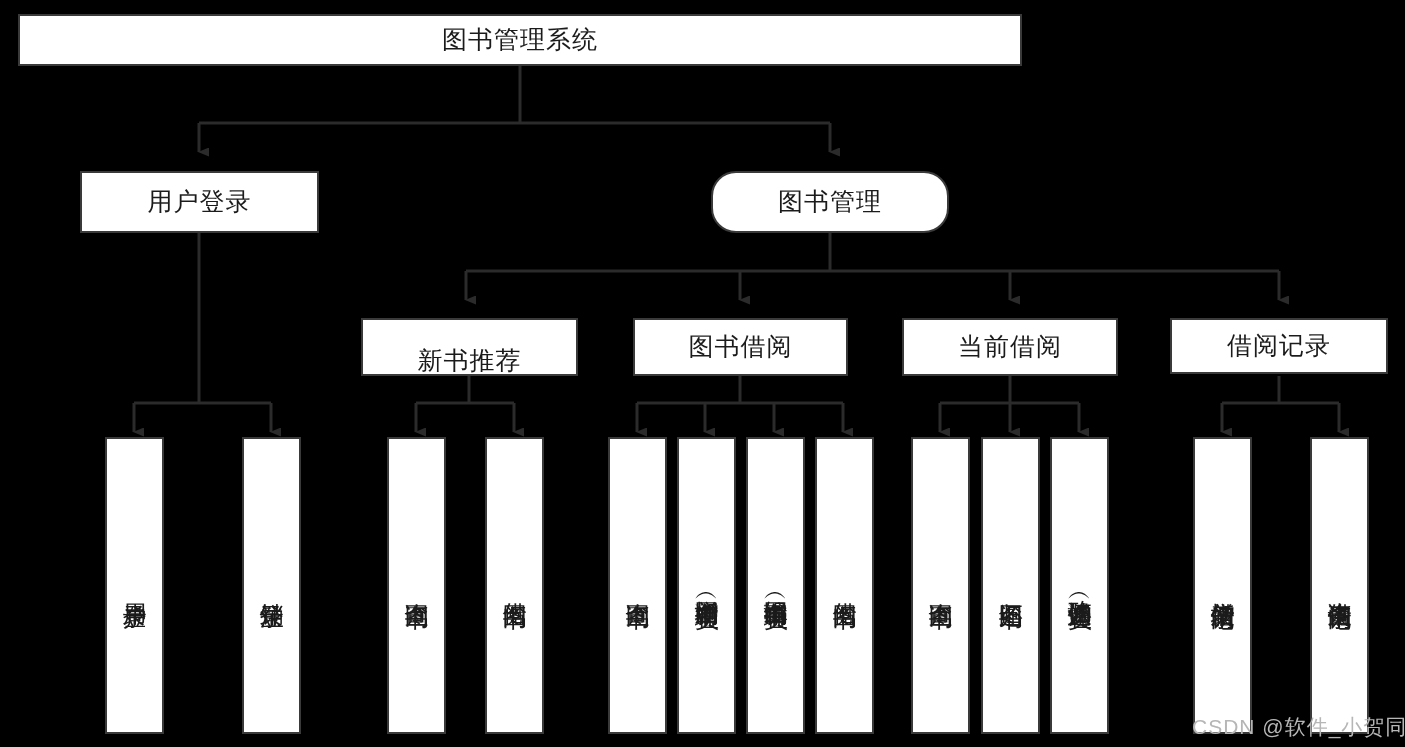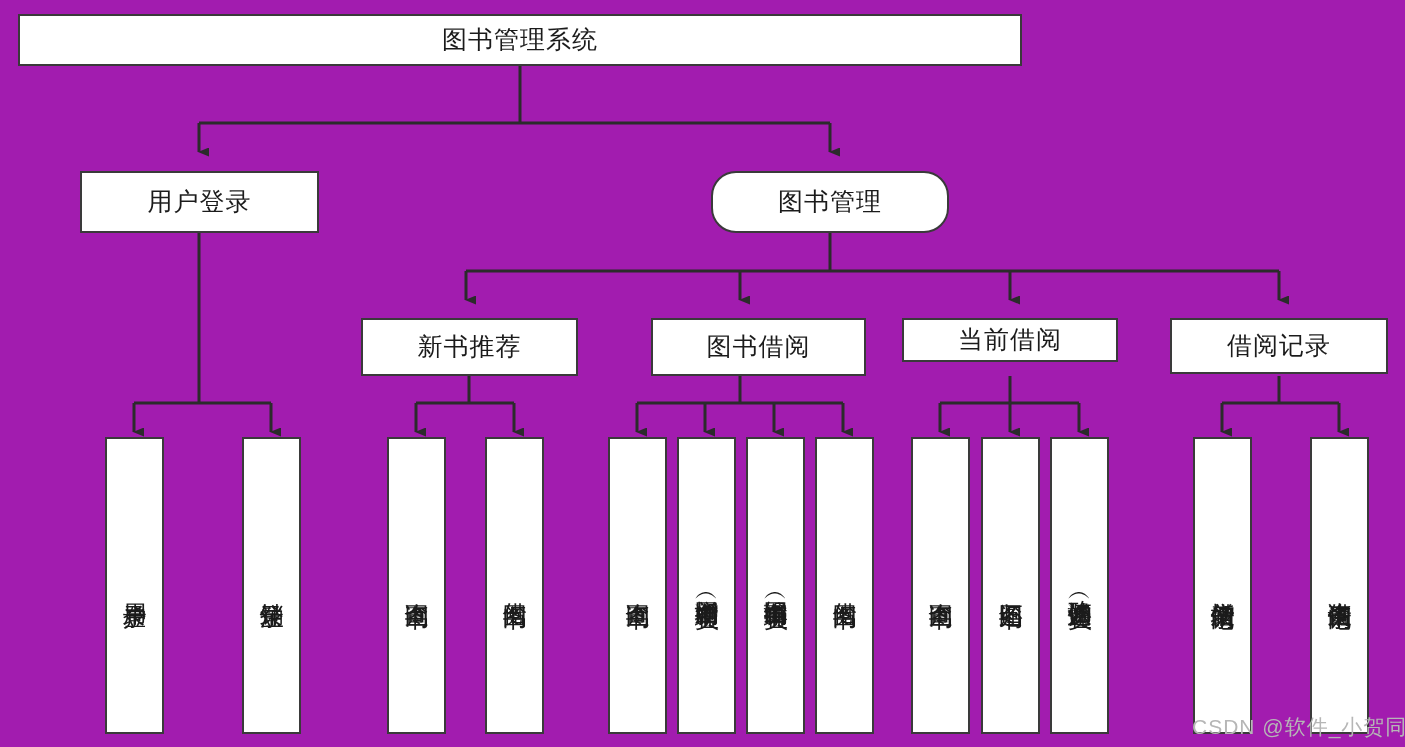--- a/index.html
+++ b/index.html
@@ -7,21 +7,21 @@
     padding: 0;
     background: #ffffff;
   }
   body {
     font-family: "Liberation Sans", "DejaVu Sans", sans-serif;
   }
   #canvas {
     position: relative;
     width: 1405px;
     height: 747px;
-    background: #a21caf;
+    background: #000000;
     overflow: hidden;
   }
   #wires {
     position: absolute;
     left: 0;
     top: 0;
     width: 1405px;
     height: 747px;
     pointer-events: none;
   }
@@ -124,27 +124,27 @@
     <span>图书管理系统</span>
   </div>
 
   <div class="node horiz" style="left:80px; top:171px; width:239px; height:62px;">
     <span>用户登录</span>
   </div>
   <div class="node horiz" style="left:711px; top:171px; width:238px; height:62px;border-radius:25px;">
     <span>图书管理</span>
   </div>
 
-  <div class="node horiz" style="left:361px; top:318px; width:217px; height:58px;">
+  <div class="node horiz" style="left:361px; top:318px; width:217px; height:58px;align-items:flex-end;">
     <span>新书推荐</span>
   </div>
-  <div class="node horiz" style="left:633px; top:318px; width:215px; height:58px;margin-left:18px;">
+  <div class="node horiz" style="left:633px; top:318px; width:215px; height:58px;">
     <span>图书借阅</span>
   </div>
-  <div class="node horiz" style="left:902px; top:318px; width:216px; height:44px;">
+  <div class="node horiz" style="left:902px; top:318px; width:216px; height:58px;">
     <span>当前借阅</span>
   </div>
   <div class="node horiz" style="left:1170px; top:318px; width:218px; height:56px;">
     <span>借阅记录</span>
   </div>
 
   <div class="node vert" style="left:105px; top:437px; width:59px; height:297px;">
     <span class="vtext">用户登录</span>
   </div>
   <div class="node vert" style="left:242px; top:437px; width:59px; height:297px;">

